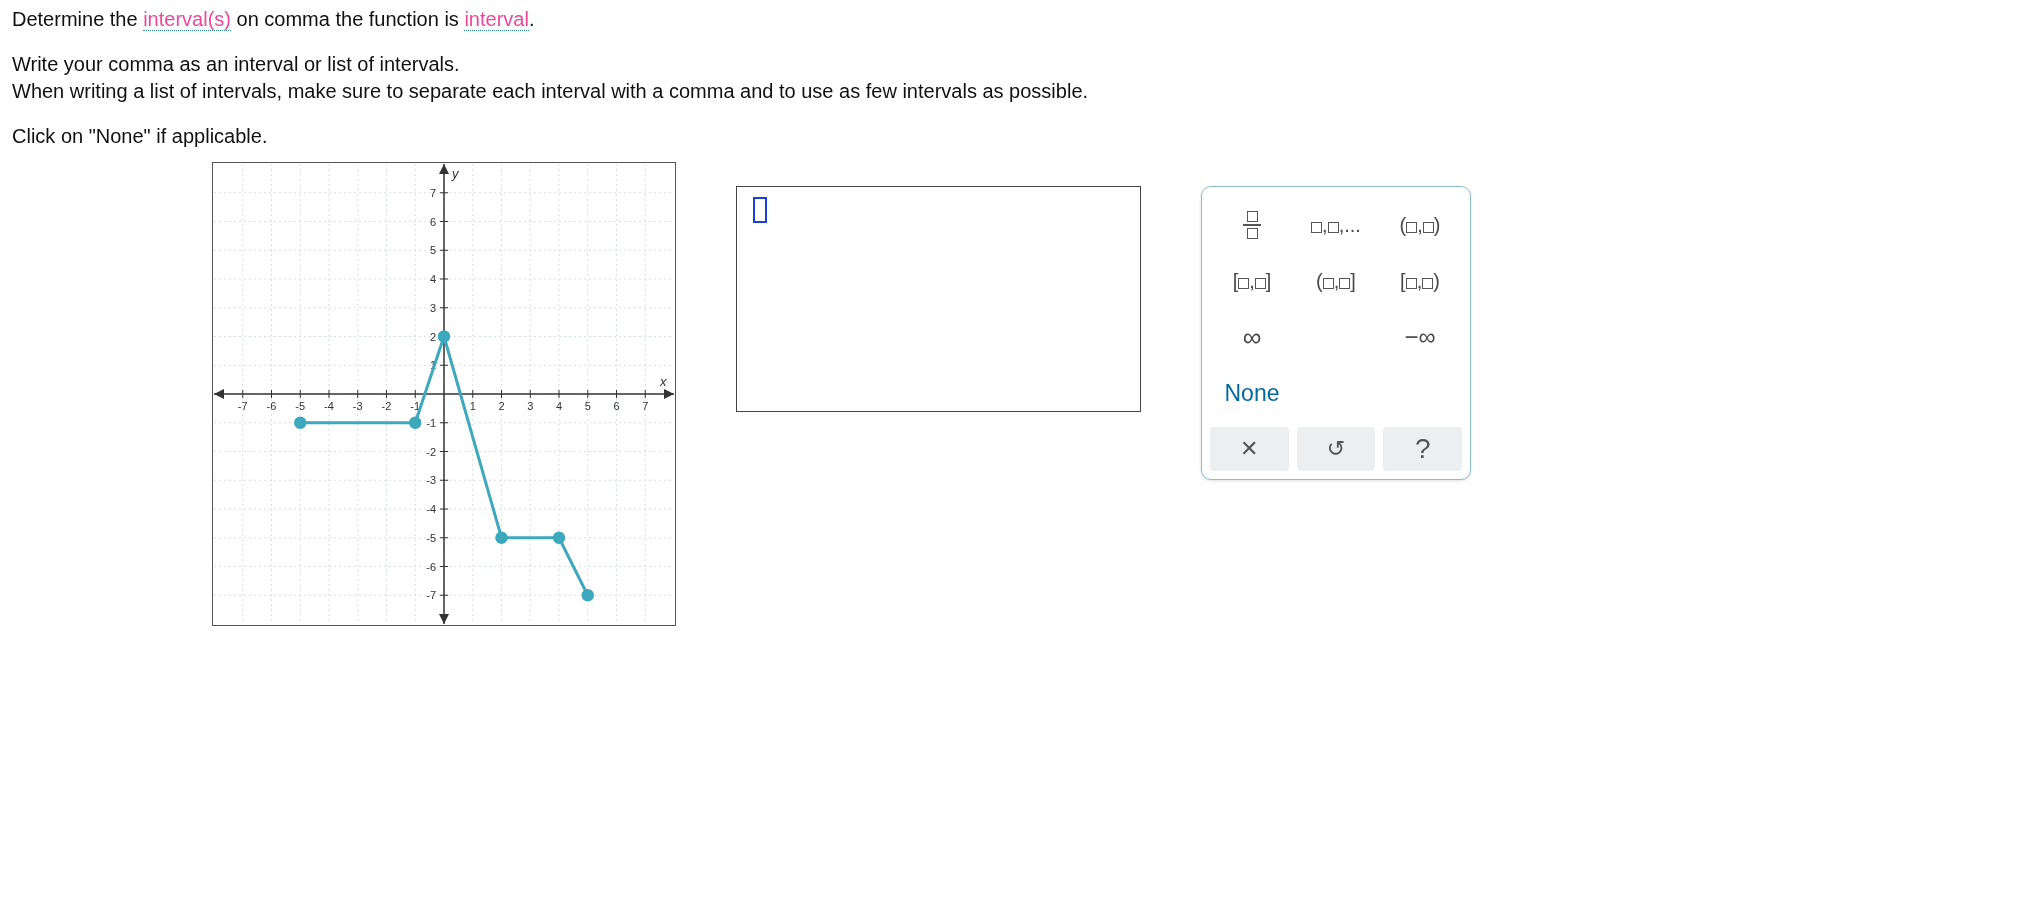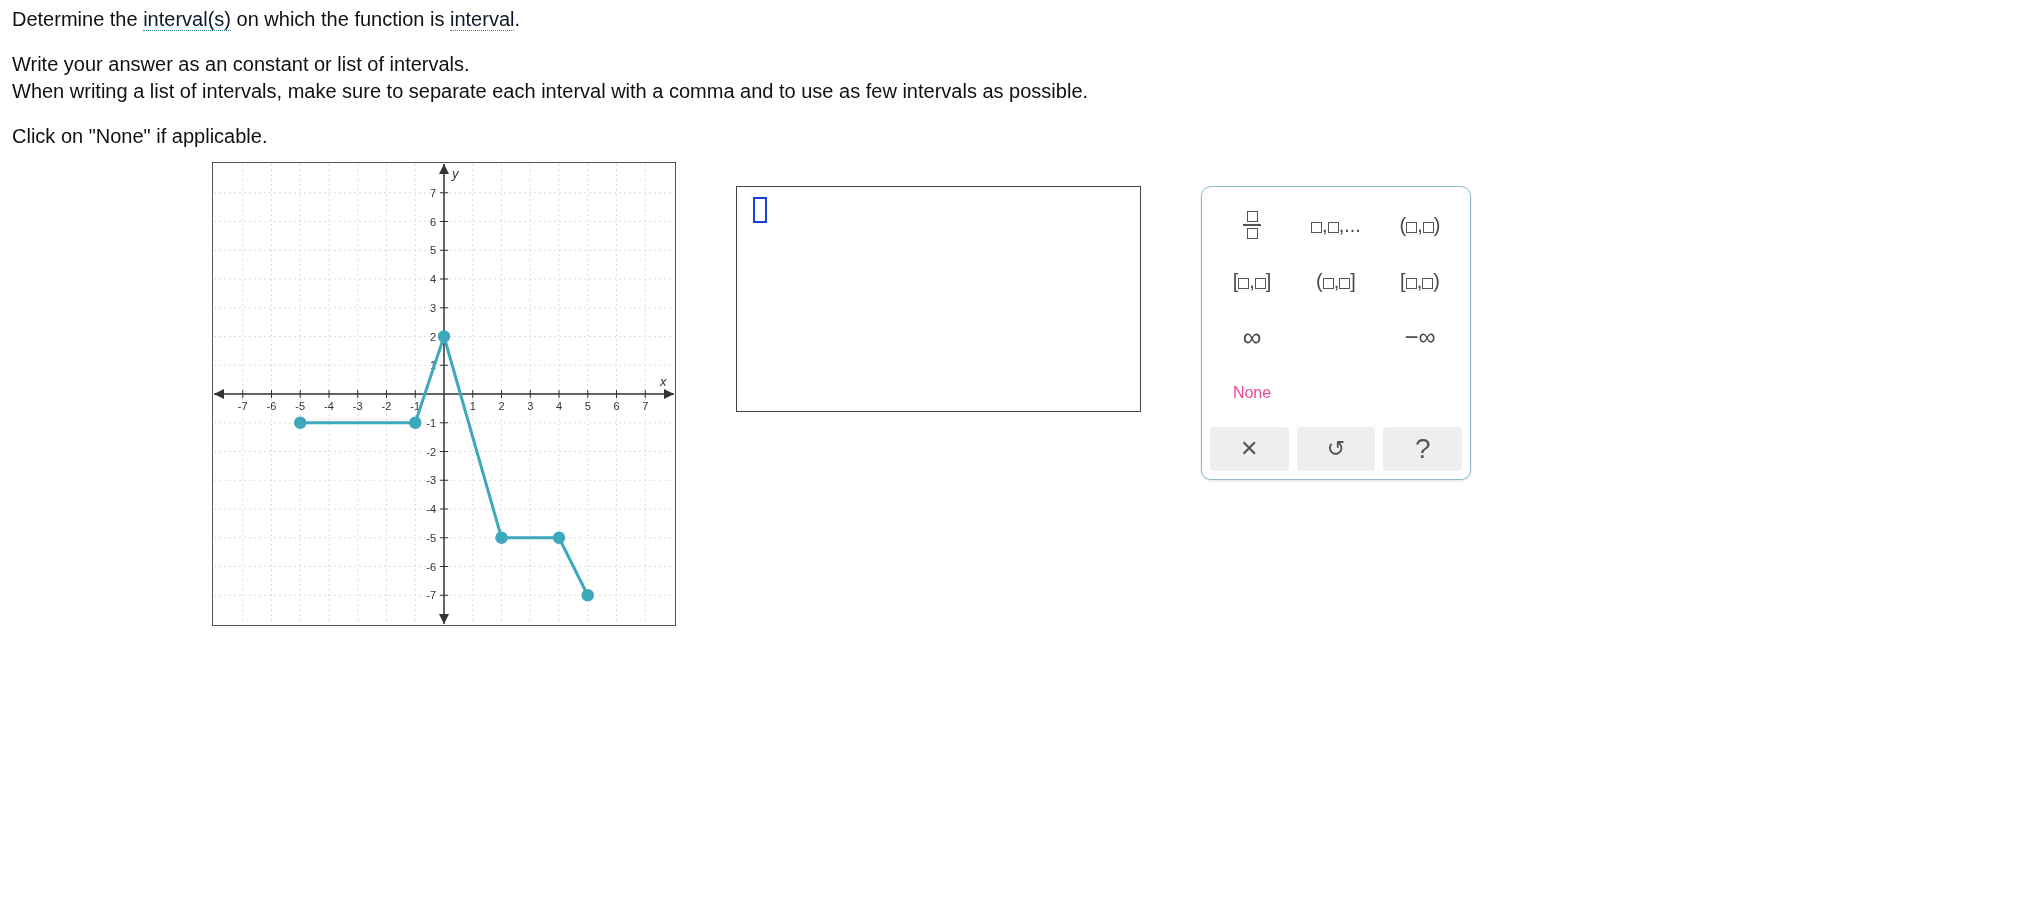--- a/index.html
+++ b/index.html
@@ -5,21 +5,21 @@
   * { box-sizing: border-box; }
   body {
     margin: 0;
     padding: 8px 12px;
     font-family: Verdana, Arial, sans-serif;
     font-size: 20px;
     color: #111;
     background: #fff;
   }
   .question-line { margin-bottom: 4px; }
-  .term-link { color: #0f172a; border-bottom: 1px dotted #2a8a9c; cursor: pointer; }
+  .term-link { color: #ec4899; border-bottom: 1px dotted #2a8a9c; cursor: pointer; }
   .spacer { height: 18px; }
 
   .content-row {
     display: flex;
     align-items: flex-start;
     gap: 60px;
     margin-top: 8px;
   }
 
   
@@ -70,37 +70,37 @@
     border-radius: 6px;
   }
   .frac-btn {
     display: inline-flex; flex-direction: column;
     align-items: center; line-height: 10px; gap:2px;
   }
   .frac-btn .sq { width:11px; height:11px; border:1.5px solid #555; }
   .frac-btn .bar { width:18px; height:1.5px; background:#555; }
   .sq-inline { display:inline-block; width:11px; height:11px; border:1.5px solid #555; vertical-align:-1px; }
 
-  .pal-none { font-size:16px; color:#ec4899; }
+  .pal-none { font-size:23px; color:#0369a1; }
   .pal-footer {
     display: flex; gap:8px; margin-top:6px;
   }
   .pal-footer .pal-cell {
     background: #eceeef; height:44px; border-radius:4px;
     font-size: 22px; color:#555;
   }
 </style>
 </head>
 <body>
 
 <div class="question-line">
-  <span>Determine the </span><span class="term-link">interval(s)</span><span> on which the function is </span><span class="term-link">interval</span><span>.</span>
+  <span>Determine the </span><span class="term-link">interval(s)</span><span> on comma the function is </span><span class="term-link">interval</span><span>.</span>
 </div>
 <div class="spacer"></div>
-<div class="question-line">Write your answer as an constant or list of intervals.</div>
+<div class="question-line">Write your comma as an interval or list of intervals.</div>
 <div class="question-line">When writing a list of intervals, make sure to separate each interval with a comma and to use as few intervals as possible.</div>
 <div class="spacer"></div>
 <div class="question-line">Click on "None" if applicable.</div>
 
 <div class="content-row">
 
   <div class="graph-wrap">
     <div class="graph-border">
       <svg class="graph" id="graph-svg" width="460" height="460">
           <line x1="28.75" y1="0" x2="28.75" y2="460" stroke="#cfd6dc" stroke-width="0.8" stroke-dasharray="2 3"></line>

